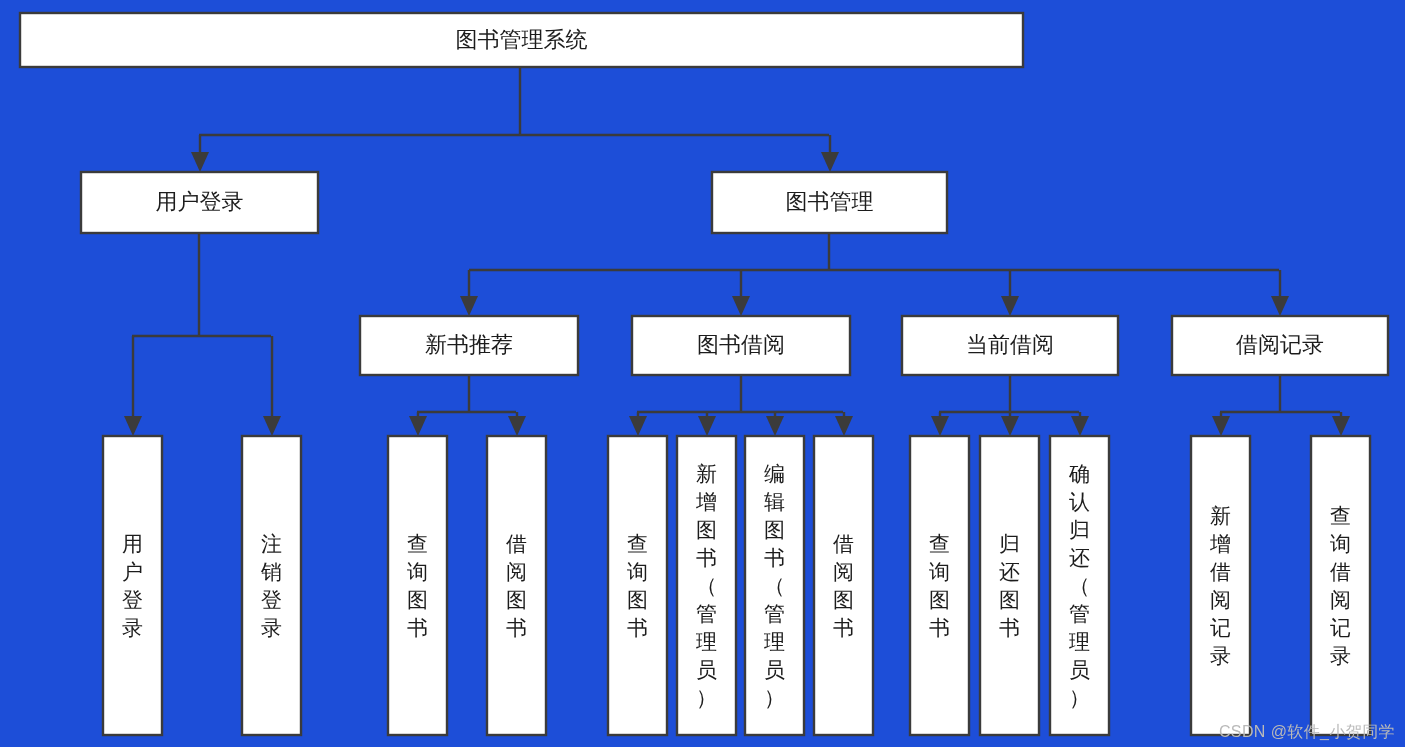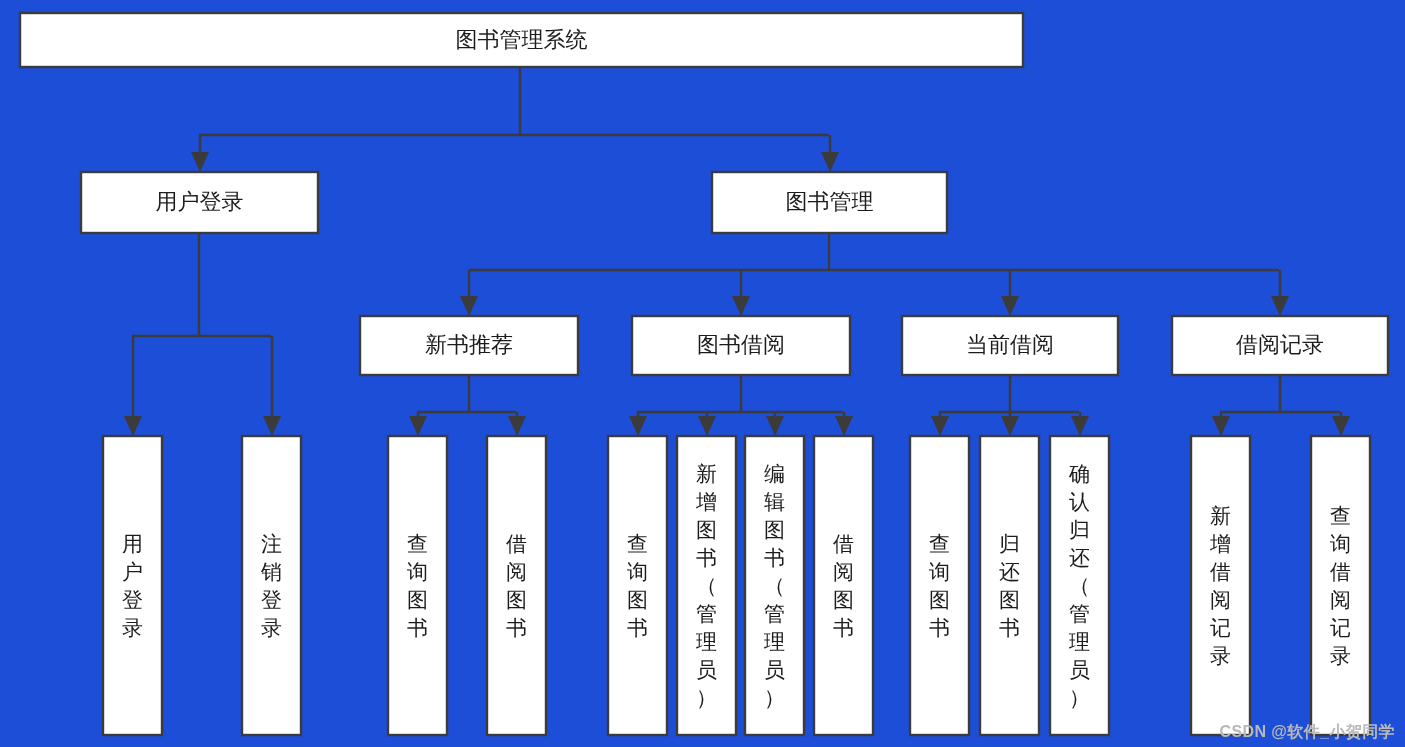--- a/index.html
+++ b/index.html
@@ -61,21 +61,20 @@
   .watermark-text {
     position: absolute;
     right: 10px;
     bottom: 4px;
     font-family: "Liberation Sans", "DejaVu Sans", sans-serif;
     font-size: 16px;
     color: #b9b9b9;
     white-space: nowrap;
     letter-spacing: 0.4px;
     user-select: none;
-    font-weight: bold;
   }
 </style>
 </head>
 <body>
 
 <div id="diagram-root">
 
   <svg class="diagram-canvas" viewBox="0 0 1405 747">
     <g id="connectors-layer">
         <line x1="520" y1="67" x2="520" y2="135" class="connector"></line>

